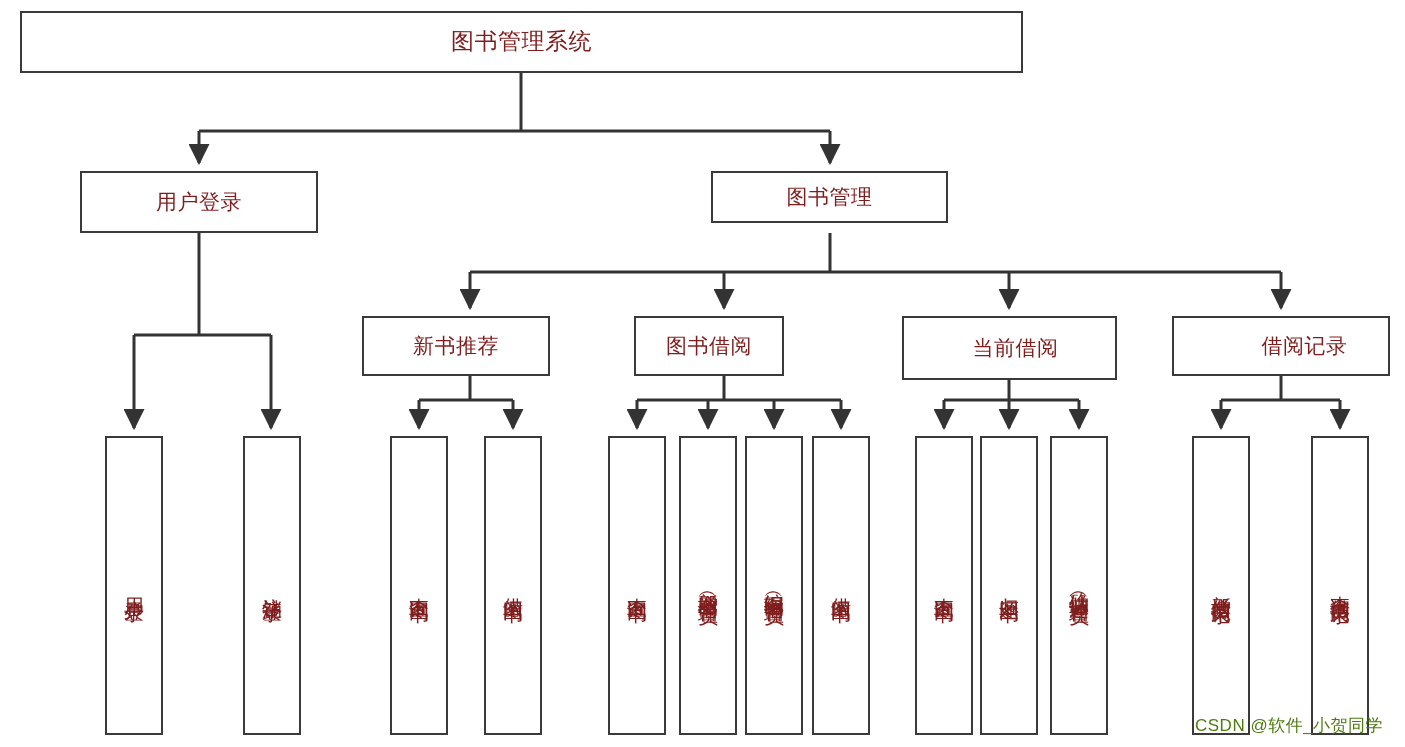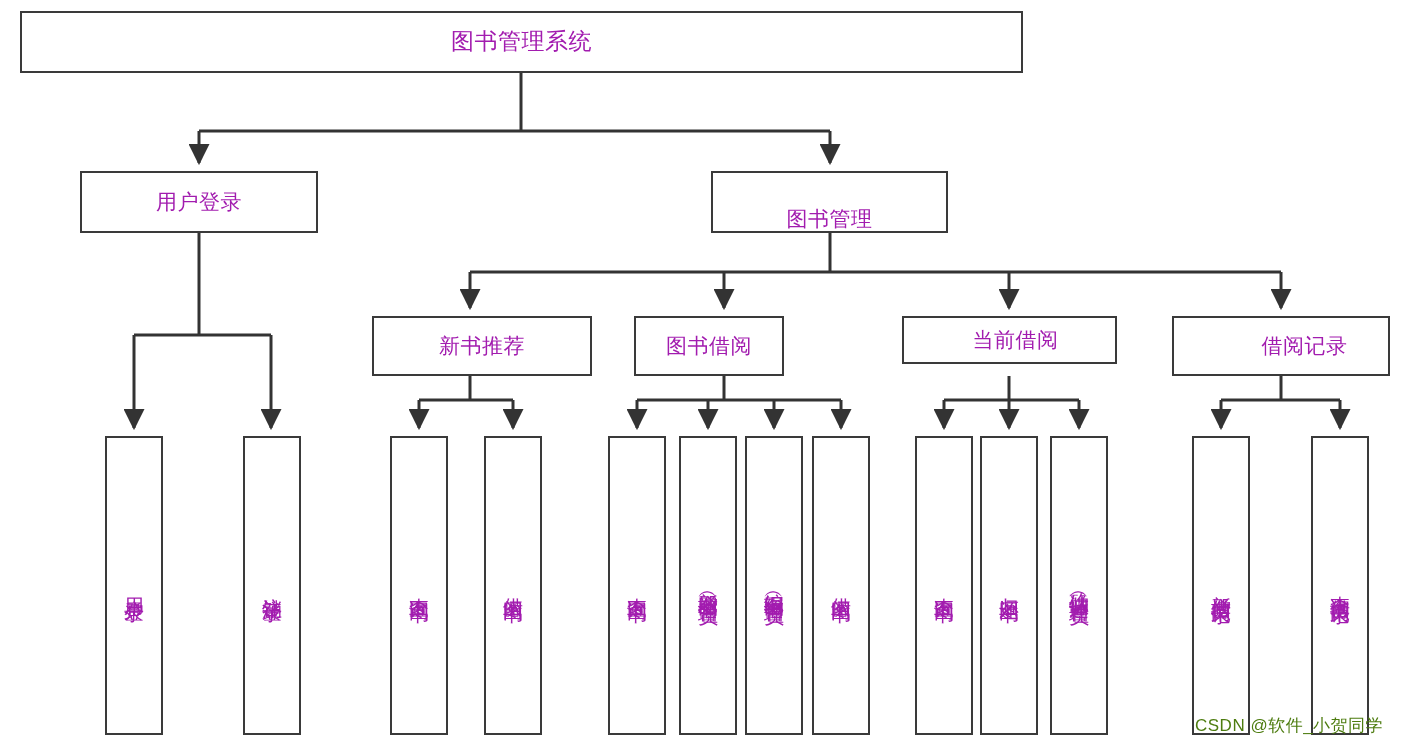--- a/index.html
+++ b/index.html
@@ -33,21 +33,21 @@
     color: #333333;
     display: flex;
     align-items: center;
     justify-content: center;
     text-align: center;
   }
   .node .lbl {
     display: block;
     line-height: 1.12;
     letter-spacing: 0.5px;
-    color: #a21caf;
+    color: #7f1d1d;
   }
   
   .h-node .lbl {
     font-size: 21px;
     white-space: nowrap;
   }
   .root .lbl {
     font-size: 23px;
   }
   
@@ -126,31 +126,31 @@
     </g>
   </svg>
 
   <div class="node h-node root" style="left:20px; top:11px; width:1003px; height:62px;">
     <span class="lbl">图书管理系统</span>
   </div>
 
   <div class="node h-node" style="left:80px; top:171px; width:238px; height:62px;">
     <span class="lbl">用户登录</span>
   </div>
-  <div class="node h-node" style="left:711px; top:171px; width:237px; height:62px;align-items:flex-end;">
+  <div class="node h-node" style="left:711px; top:171px; width:237px; height:52px;">
     <span class="lbl">图书管理</span>
   </div>
 
-  <div class="node h-node" style="left:372px; top:316px; width:220px; height:60px;">
+  <div class="node h-node" style="left:362px; top:316px; width:188px; height:60px;">
     <span class="lbl">新书推荐</span>
   </div>
   <div class="node h-node" style="left:634px; top:316px; width:150px; height:60px;">
     <span class="lbl">图书借阅</span>
   </div>
-  <div class="node h-node" style="left:902px; top:316px; width:215px; height:48px;padding-left:12px;">
+  <div class="node h-node" style="left:902px; top:316px; width:215px; height:64px;padding-left:12px;">
     <span class="lbl">当前借阅</span>
   </div>
   <div class="node h-node" style="left:1172px; top:316px; width:218px; height:60px;padding-left:47px;">
     <span class="lbl">借阅记录</span>
   </div>
 
   <div class="node v-node" style="left:105px; top:436px; width:58px; height:299px;">
     <span class="lbl">用户登录</span>
   </div>
   <div class="node v-node" style="left:243px; top:436px; width:58px; height:299px;">

